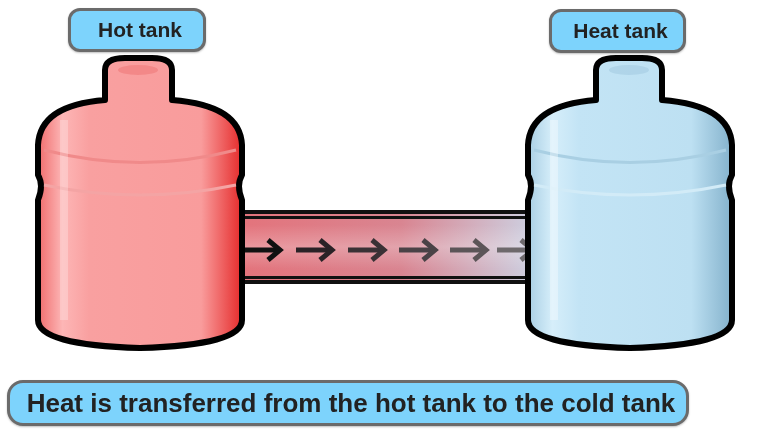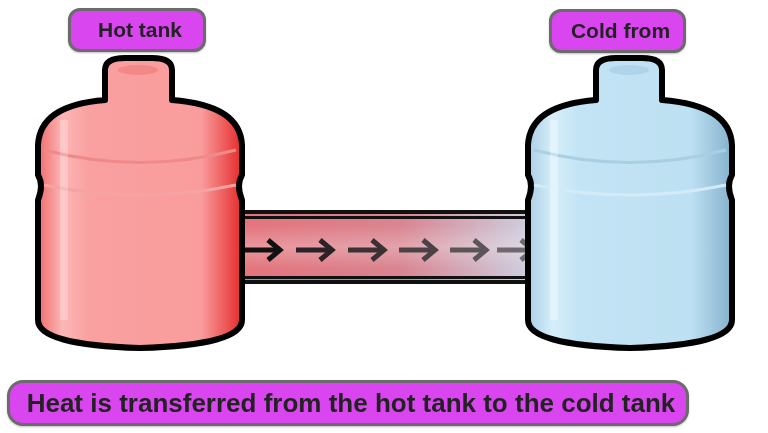--- a/index.html
+++ b/index.html
@@ -1,21 +1,21 @@
 <!DOCTYPE html>
 <html><head>
 <meta charset="utf-8">
 <style>
   html, body { margin:0; padding:0; }
   body {
     width:768px; height:433px; background:#ffffff; position:relative; overflow:hidden;
     font-family:"Liberation Sans", sans-serif;
   }
   .label {
-    position:absolute; background:#d946ef; border:3px solid #6b6b6b; border-radius:12px;
+    position:absolute; background:#7dd3fc; border:3px solid #6b6b6b; border-radius:12px;
     box-sizing:border-box; color:#222; font-weight:bold; display:flex; align-items:center; justify-content:center;
     box-shadow: 0 1px 2px rgba(0,0,0,0.25);
     padding-left: 6px;
   }
   #hot-label { left:68px; top:8px; width:138px; height:44px; font-size:21px; }
   #cold-label { left:549px; top:9px; width:137px; height:44px; font-size:21px; }
   #caption {
     left:7px; top:380px; width:682px; height:46px; font-size:26px; border-radius:16px;
     letter-spacing:0px;
   }
@@ -103,14 +103,14 @@
              Q732,345 630,348 Q528,345 528,320 L528,200 Q534,185 528,175 L528,145
              Q530,105 596,100 Z" fill="url(#coldBody)" stroke="#000" stroke-width="6" stroke-linejoin="round"></path>
     <ellipse cx="629" cy="70" rx="20" ry="5" fill="#a8cfe4" opacity="0.7"></ellipse>
     <path d="M534,150 Q630,175 726,150" stroke="#a9cfe3" stroke-width="3" fill="none"></path>
     <path d="M534,185 Q630,205 726,185" stroke="#d2ebf7" stroke-width="3" fill="none"></path>
     <rect x="550" y="120" width="8" height="200" fill="#ffffff" opacity="0.35"></rect>
   </g>
 </svg>
 
 <div id="hot-label" class="label">Hot tank</div>
-<div id="cold-label" class="label">Cold from</div>
+<div id="cold-label" class="label">Heat tank</div>
 <div id="caption" class="label">Heat is transferred from the hot tank to the cold tank</div>
 
 </body></html>

